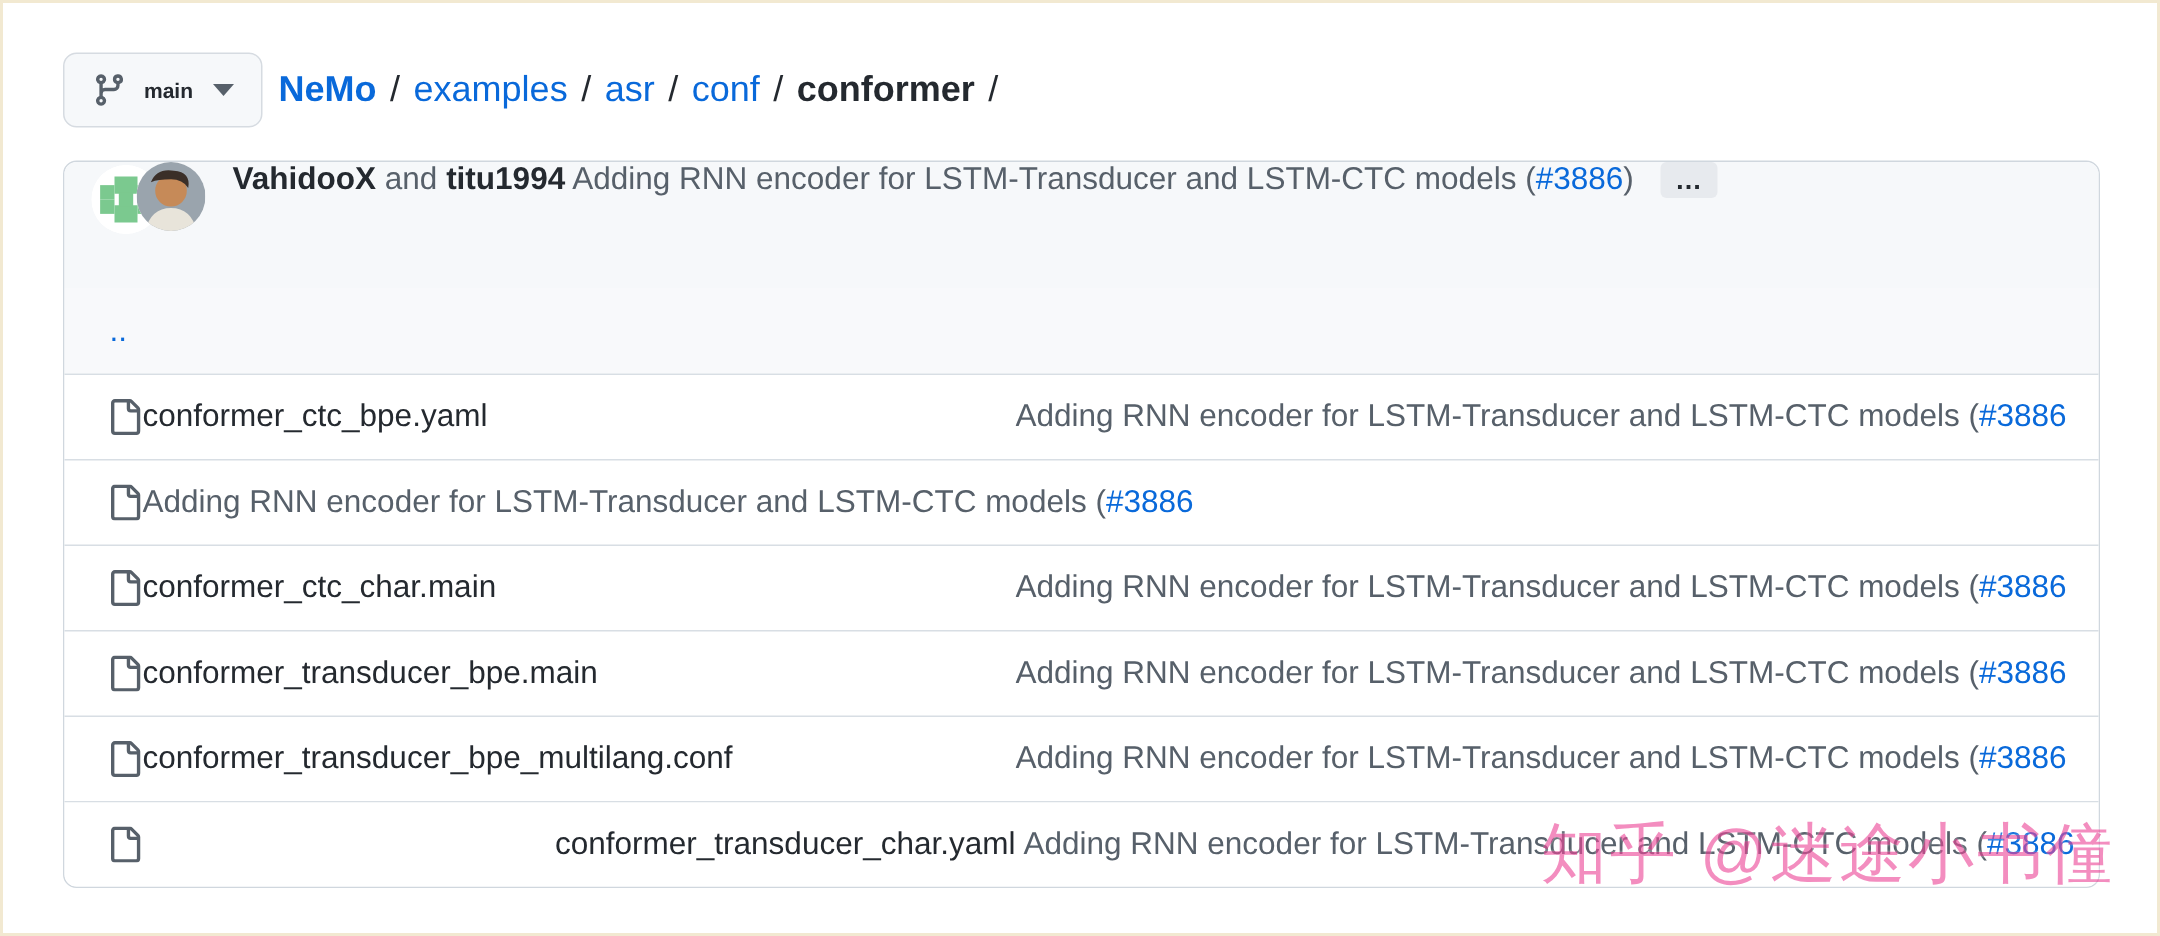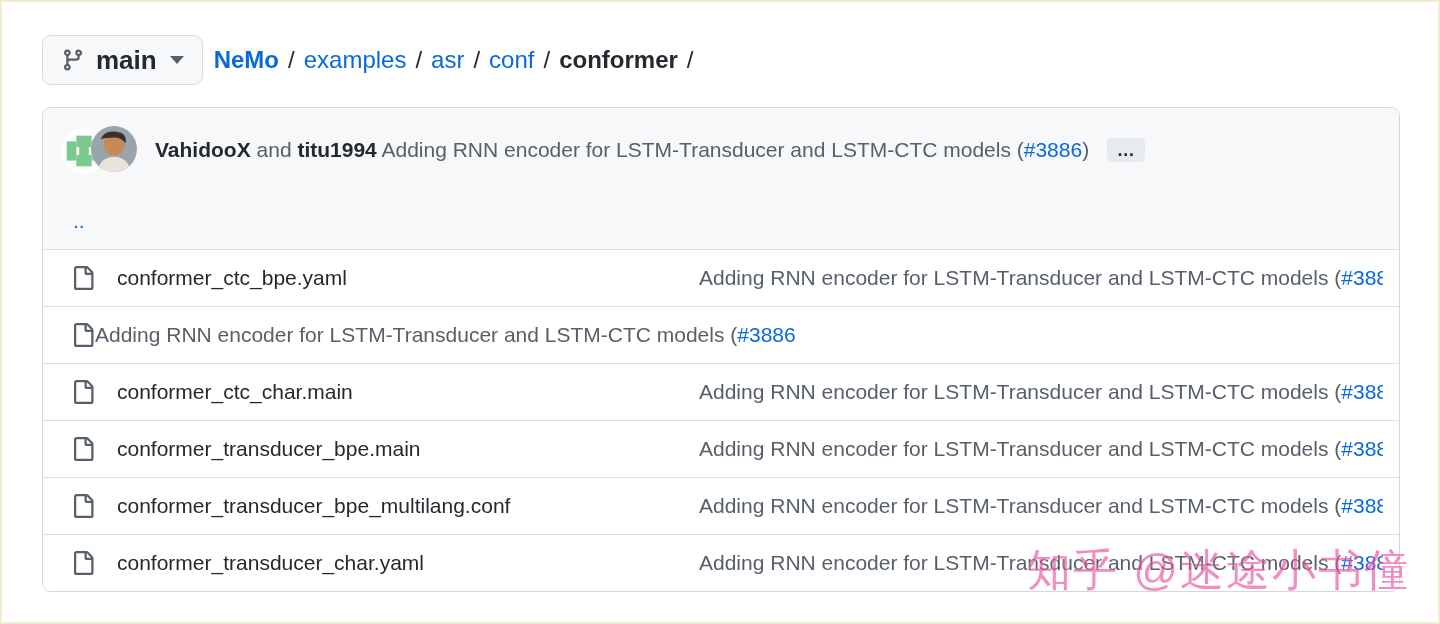--- a/index.html
+++ b/index.html
@@ -16,21 +16,21 @@
   .topbar {
     display: flex; align-items: center;
     padding: 33px 38px 0 40px;
   }
   .branch-btn {
     display: inline-flex; align-items: center;
     height: 50px; padding: 0 18px;
     background: #f6f8fa;
     border: 1px solid #d6dbe1;
     border-radius: 9px;
-    font-size: 26px; font-weight: 700; color: #24292f;
+    font-size: 14px; font-weight: 700; color: #24292f;
     cursor: pointer; gap: 11px;
   }
   .branch-btn svg { display: block; }
   .caret-down {
     width: 0; height: 0; margin-left: 2px;
     border-left: 7px solid transparent;
     border-right: 7px solid transparent;
     border-top: 8px solid #57606a;
   }
   .breadcrumb {
@@ -44,21 +44,21 @@
   .breadcrumb .current { font-weight: 700; color: #24292f; }
 
   
   .filebox {
     margin: 22px 38px 0 40px;
     border: 1px solid #d0d7de;
     border-radius: 9px;
     background: #ffffff;
   }
   .commit-header {
-    display: flex; align-items: center;
+    display: flex; 
     height: 84px;
     background: #f6f8fa;
     border-radius: 8px 8px 0 0;
     padding: 0 24px 0 18px;
   }
   .avatar-stack { position: relative; width: 78px; height: 48px; flex: none; }
   .avatar {
     position: absolute; top: 2px;
     width: 46px; height: 46px; border-radius: 50%;
     overflow: hidden; background: #ffffff;
@@ -85,29 +85,29 @@
 
   
   .row {
     display: flex; align-items: center;
     height: 57px;
     padding: 0 16px;
     border-top: 1px solid #d8dee4;
     font-size: 21px;
     background: #ffffff;
   }
-  .row:last-child { border-radius: 0 0 8px 8px; }
+  .row:last-child { border-radius: 0 0 8px 8px; text-align: right; }
   .parent-row { background: #f8f9fb; }
   .parent-row a {
     margin-left: 14px;
     color: #0969da; text-decoration: none;
     font-size: 21px; cursor: pointer;
   }
   .file-icon { margin-left: 12px; width: 24px; flex: none; display: flex; }
-  .file-name-cell { margin-left: 22px; width: 582px; flex: none; overflow: hidden; white-space: nowrap; }
+  .file-name-cell { width: 582px; flex: none; overflow: hidden; white-space: nowrap; }
   .file-name-cell a { color: #24292f; text-decoration: none; cursor: pointer; }
   .file-msg-cell {
     flex: 1; color: #57606a;
     white-space: nowrap; overflow: hidden;
   }
   .file-msg-cell a.msg { color: #57606a; text-decoration: none; cursor: pointer; }
   .file-msg-cell a.pr { color: #0969da; text-decoration: none; cursor: pointer; }
 
   
   .watermark {

